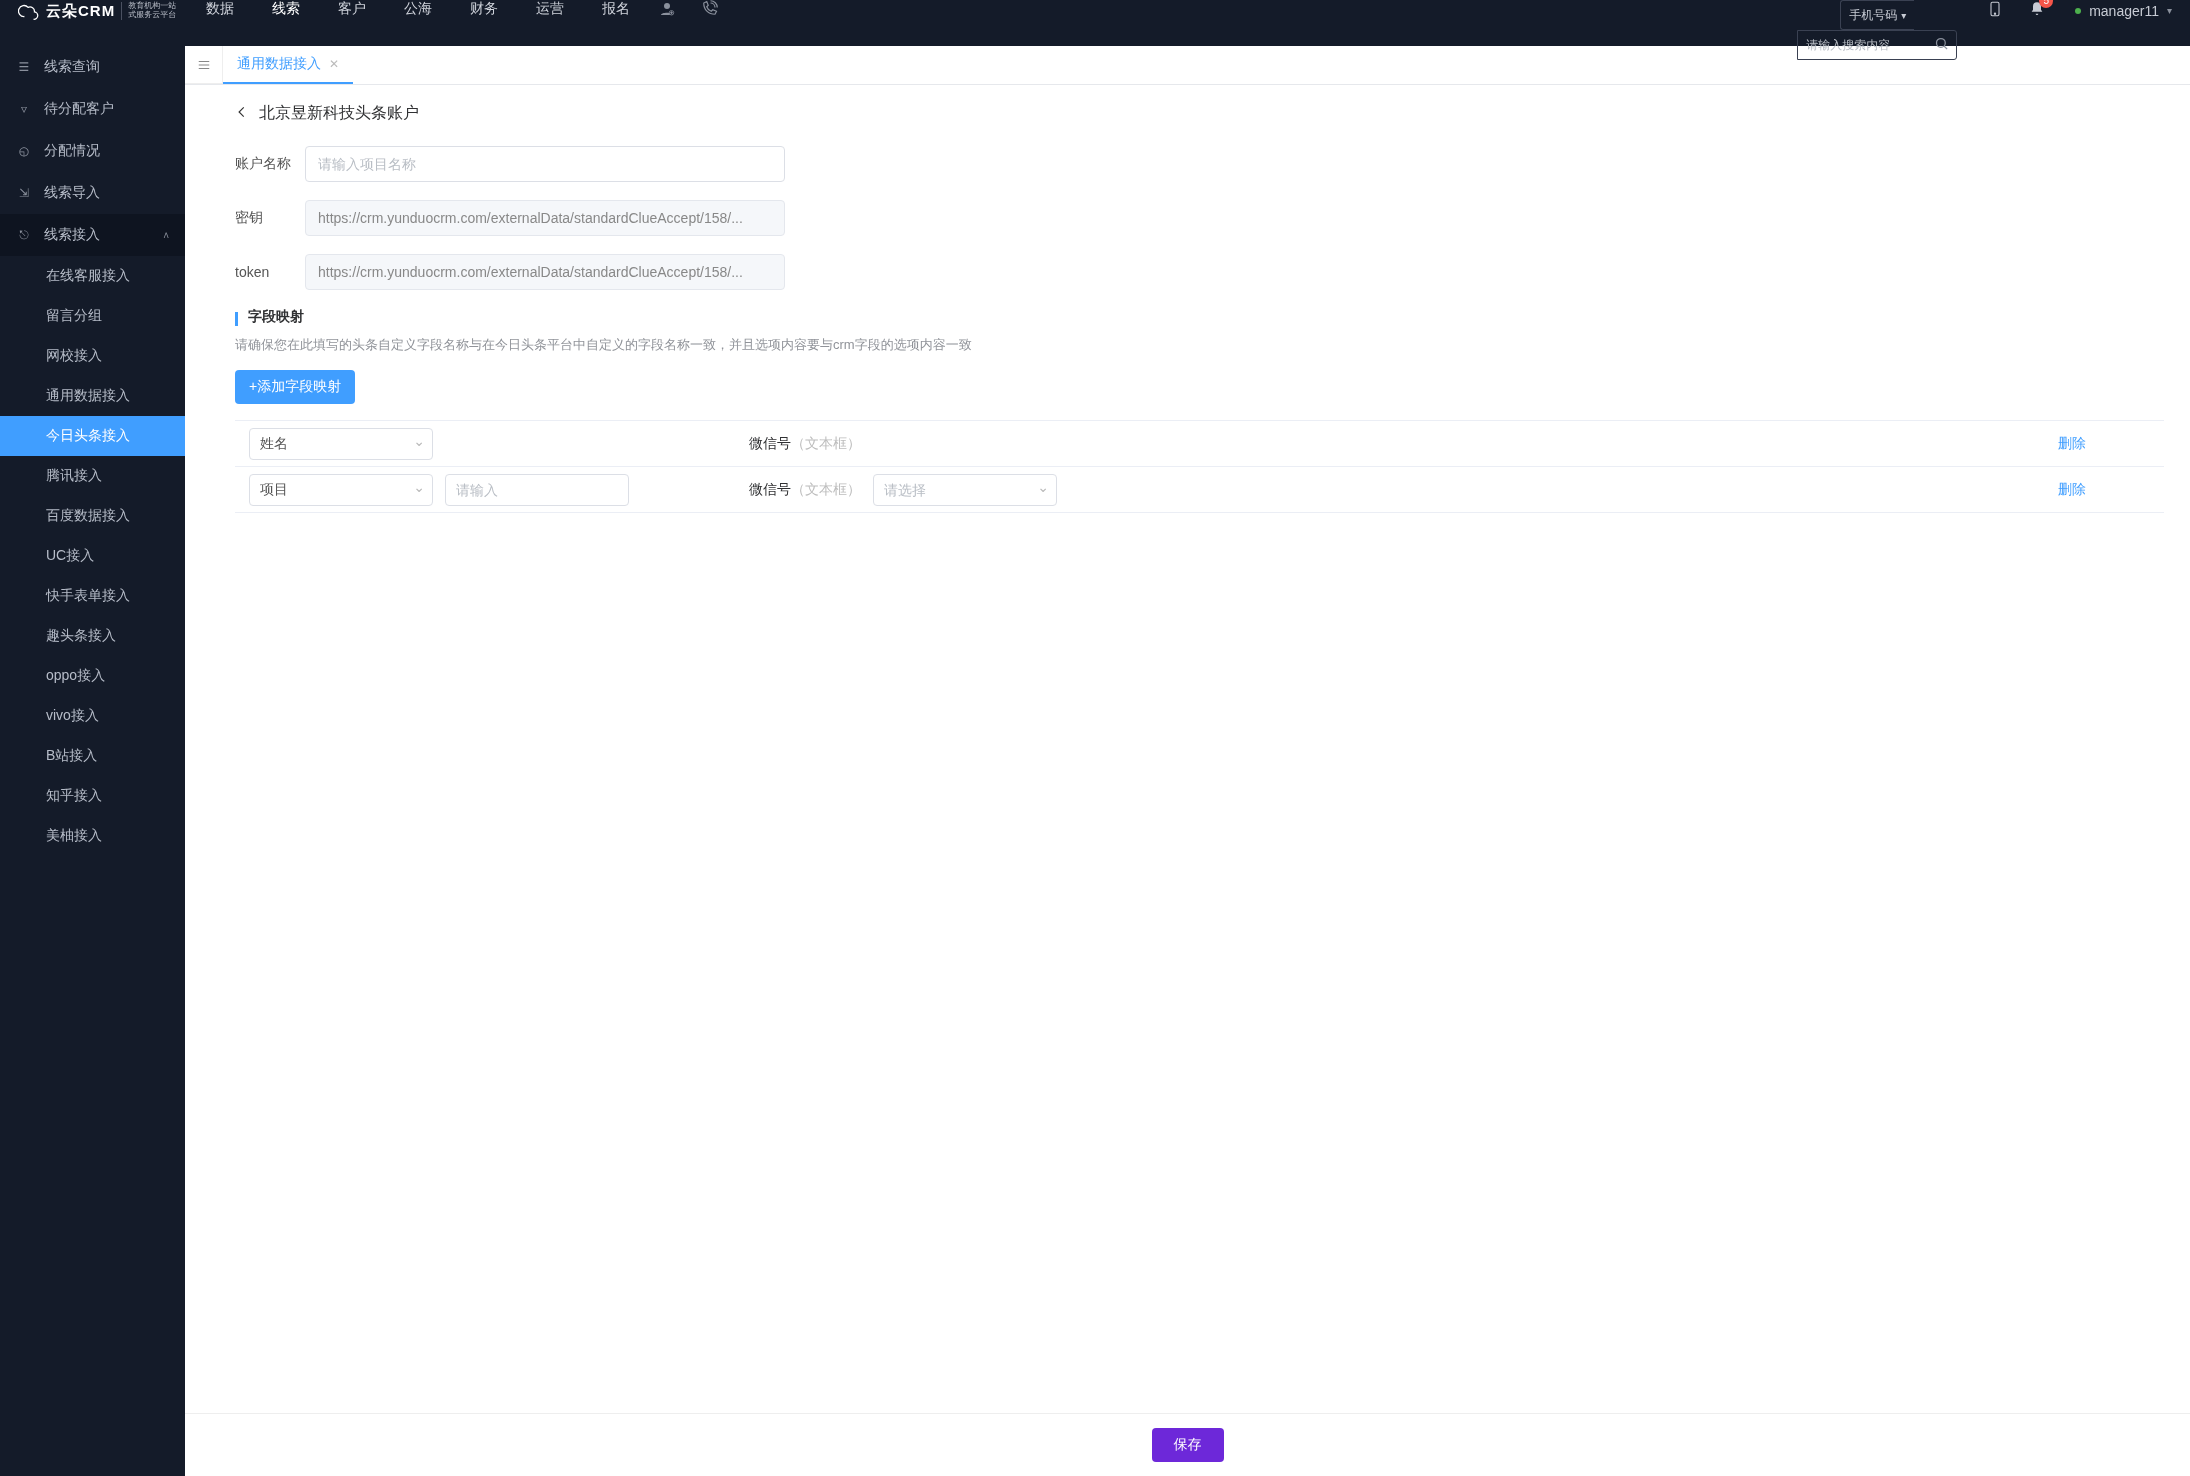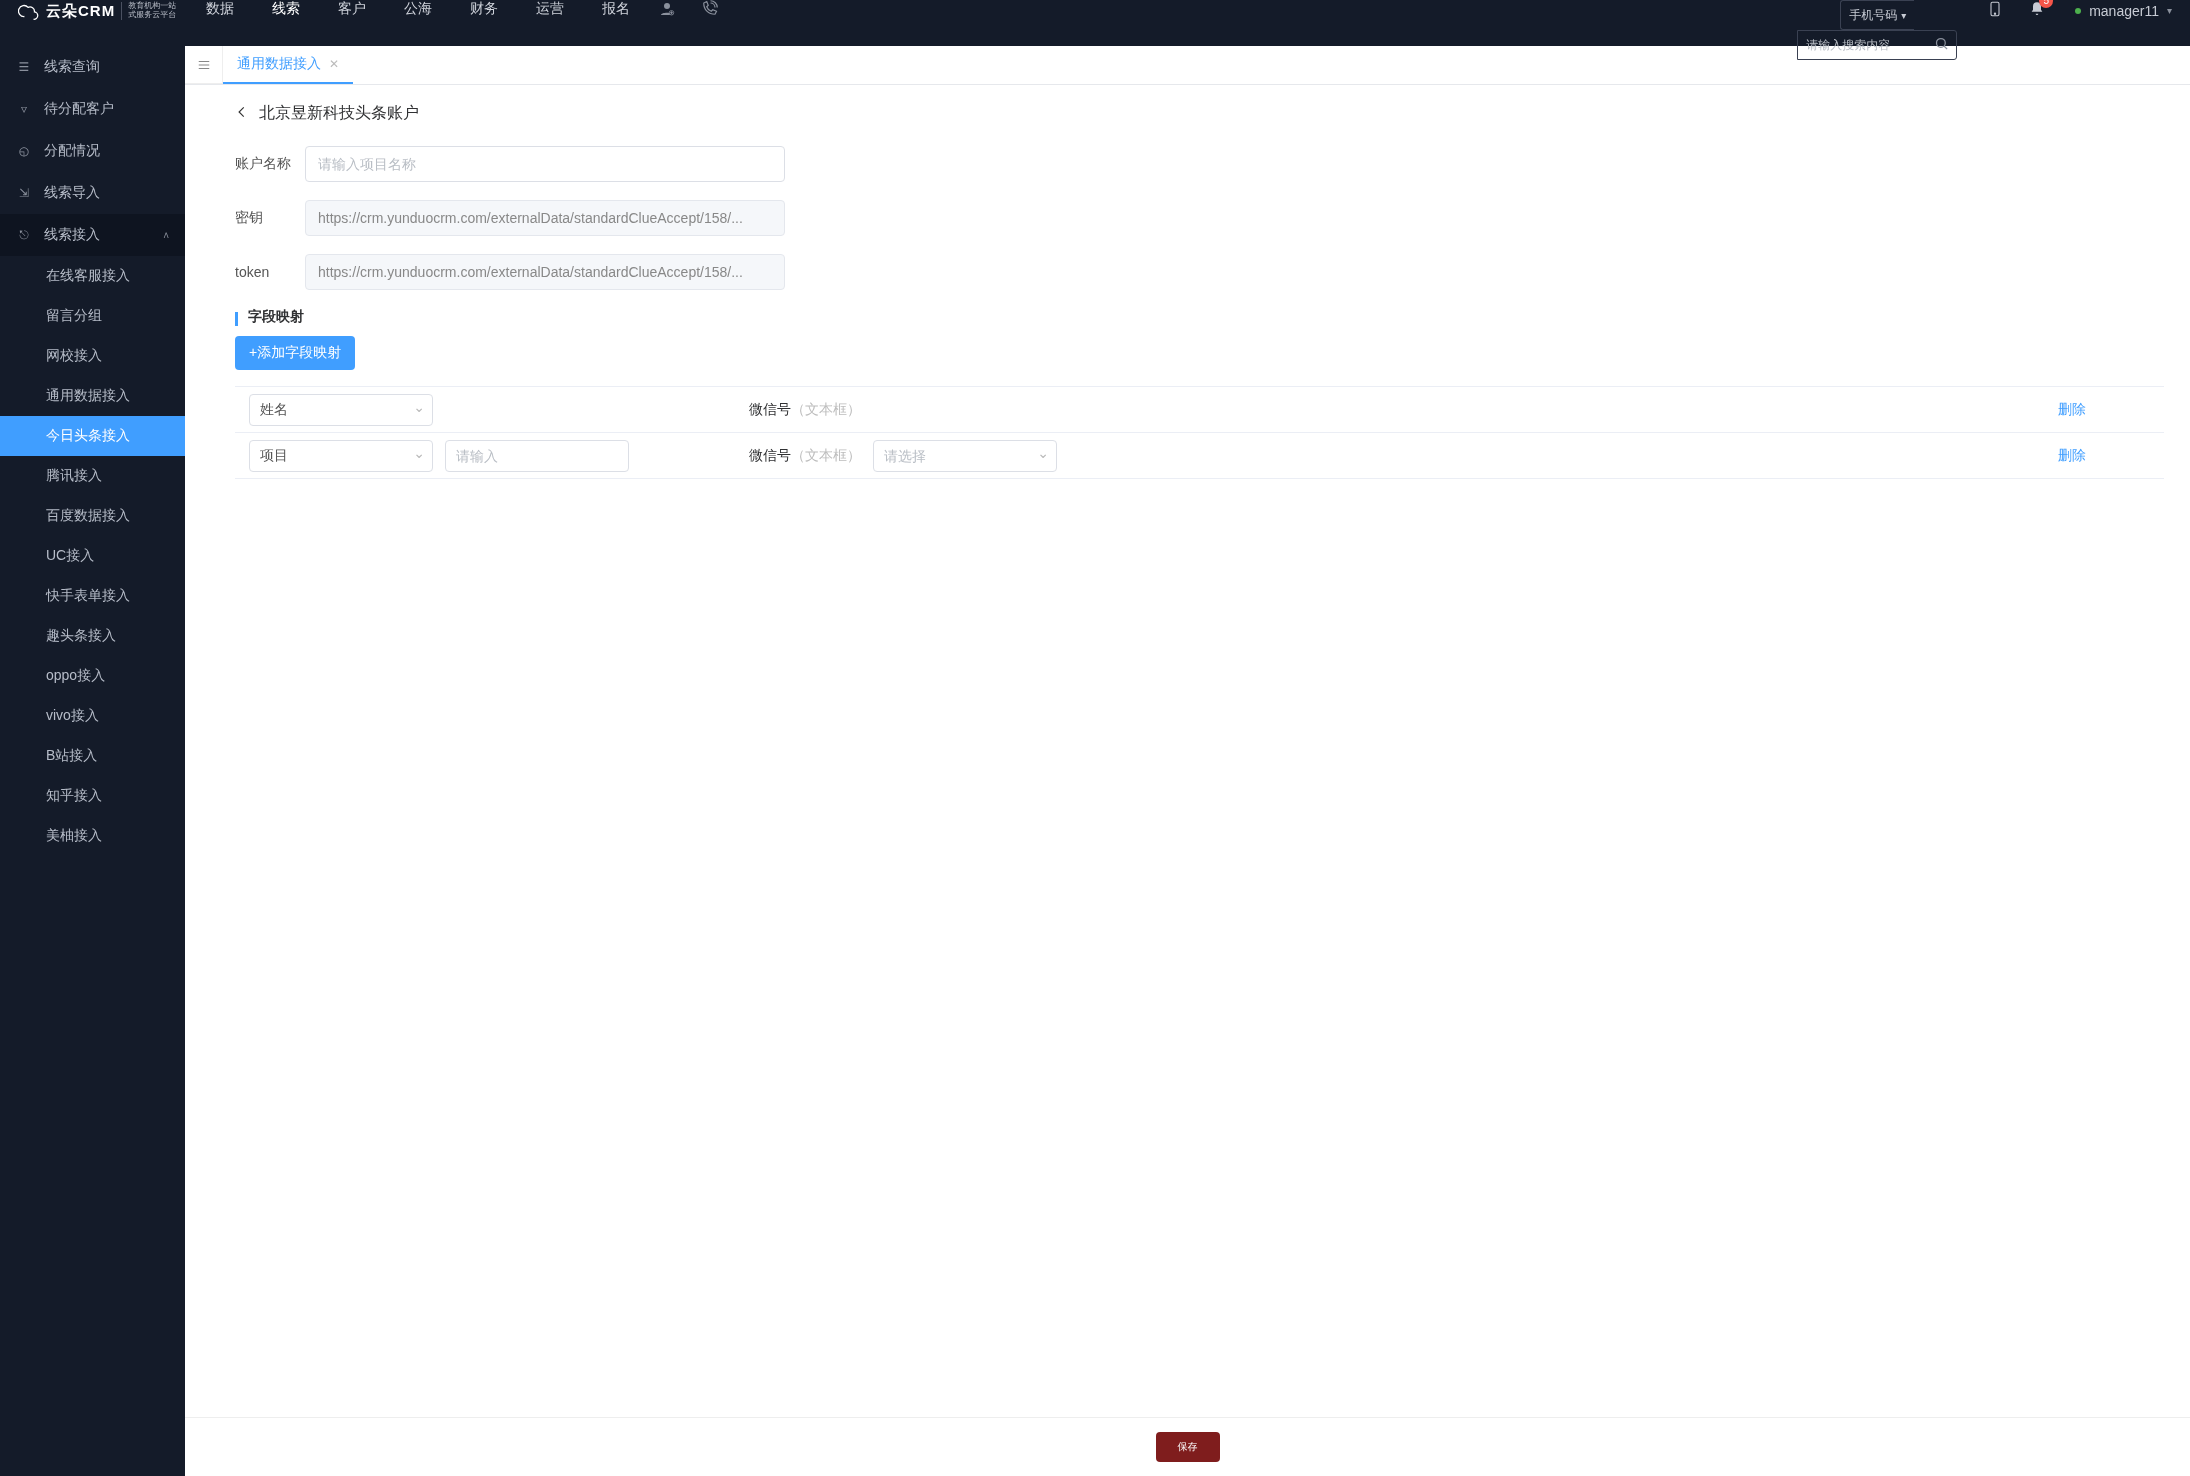--- a/index.html
+++ b/index.html
@@ -61,21 +61,21 @@
   .col-a{flex:0 0 500px;padding-left:14px;display:flex;gap:12px;align-items:center;}
   .col-b{flex:1;padding-left:14px;display:flex;align-items:center;gap:12px;}
   .col-c{flex:0 0 120px;padding-left:14px;}
   .sel{border:1px solid #dcdfe6;border-radius:4px;height:32px;padding:0 26px 0 10px;width:184px;font-size:14px;color:#555;background:#fff;appearance:none;position:relative;cursor:pointer;}
   .sel-wrap{position:relative;display:inline-block;}
   .sel-wrap::after{content:"⌄";position:absolute;right:8px;top:5px;color:#bbb;pointer-events:none;}
   .small-inp{width:184px;height:32px;border:1px solid #dcdfe6;border-radius:4px;padding:0 10px;font-size:14px;}
   .hint-gray{color:#bdbdbd;}
   .link{color:#409eff;cursor:pointer;}
   .footer{position:fixed;bottom:0;left:185px;right:0;background:#fff;display:flex;justify-content:center;padding:14px 0;border-top:1px solid #eee;}
-  .save-btn{background:#7f1d1d;color:#fff;border:none;border-radius:4px;padding:8px 22px;font-size:10px;cursor:pointer;}
+  .save-btn{background:#6d28d9;color:#fff;border:none;border-radius:4px;padding:8px 22px;font-size:14px;cursor:pointer;}
   input::placeholder{color:#b9bec5;}
 </style>
 </head>
 <body>
 
 <div class="header">
   <div class="logo-wrap">
     <svg width="22" height="22" viewBox="0 0 24 24" fill="none">
         <path d="M7 18a6 6 0 1 1 4-10 5 5 0 0 1 7 5 4 4 0 0 1-1 8" stroke="#fff" stroke-width="1.4" fill="none"></path>
       </svg>
@@ -221,20 +221,21 @@
       </div>
       <div class="form-row">
         <label>token</label>
         <input class="inp ro" readonly="" value="https://crm.yunduocrm.com/externalData/standardClueAccept/158/..." style="">
       </div>
 
       <div class="section-title">
         <span class="bar"></span>
         <span>字段映射</span>
       </div>
+      <div class="section-desc">请确保您在此填写的头条自定义字段名称与在今日头条平台中自定义的字段名称一致，并且选项内容要与crm字段的选项内容一致</div>
       <button class="add-btn">+添加字段映射</button>
 
       <div class="table">
         <div id="tbody">
             <div class="trow">
               <div class="col-a">
                 <span class="sel-wrap"><input class="sel" readonly="" value="姓名" style=""></span>
               </div>
               <div class="col-b">
                 <span><span>微信号</span><span class="hint-gray">（文本框）</span></span>

